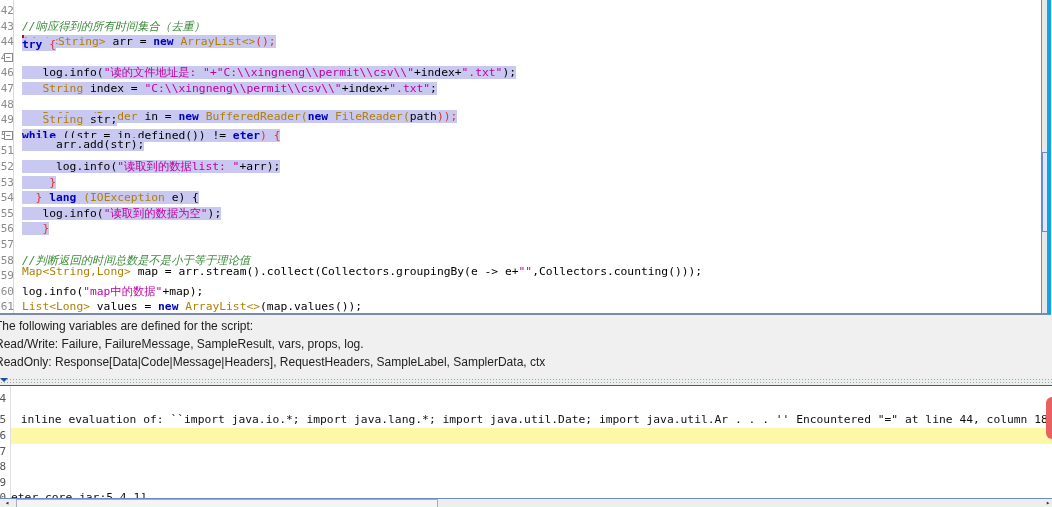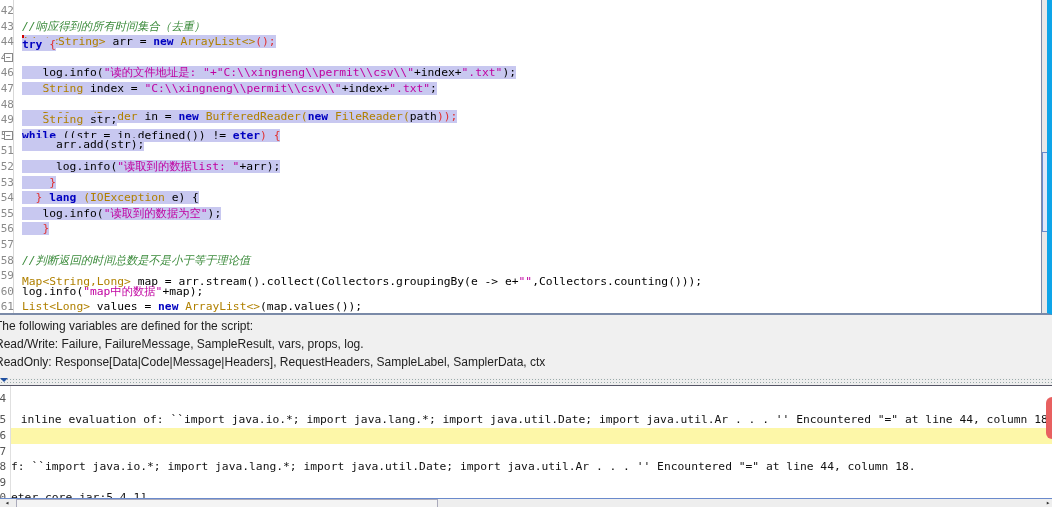--- a/index.html
+++ b/index.html
@@ -1,17 +1,17 @@
 <!DOCTYPE html>
 <html><head>
 <meta charset="utf-8">
 <style>
   html, body { margin:0; padding:0; }
   body { width:1052px; height:507px; overflow:hidden; background:#f0f0f0; position:relative; font-family:"DejaVu Sans Mono", monospace; }
-  .editor { position:absolute; left:0; top:0; width:1047px; height:313px; background:#fff; border-right:6px solid #0ea5e9; border-bottom:2px solid #7a8aa8; overflow:hidden; }
+  .editor { position:absolute; left:0; top:0; width:1047px; height:313px; background:#fff; border-right:4px solid #0ea5e9; border-bottom:2px solid #7a8aa8; overflow:hidden; }
   .gutter { position:absolute; left:-8px; top:0; width:28px; height:100%; background:#fff; }
   .gutter .ln { position:absolute; left:0; width:22px; text-align:right; font-size:11px; color:#8a8a8a; height:15.6px; line-height:15.6px; }
   .gutter-sep { position:absolute; left:21px; top:0; width:1px; height:100%; background:#d8d8d8; }
   .fold { position:absolute; left:12px; width:7px; height:7px; border:1px solid #888; font-size:8px; line-height:7px; text-align:center; color:#555; background:#fff; }
   .code { position:absolute; left:22px; top:0; right:0; }
   .line { position:absolute; left:0; height:15.6px; line-height:15.6px; font-size:11.3px; white-space:pre; color:#000; }
   .sel { background:#c8c8f0; }
   .kw { color:#0000c0; font-weight:bold; }
   .ty { color:#b08000; }
   .str { color:#c000a0; }
@@ -89,21 +89,21 @@
     <div class="line" style="top:174.6px"><span class="sel par">    }</span></div>
 
     <div class="line" style="top:190.2px"><span class="sel"><span class="par">  } </span><span class="kw">lang</span><span class="ty"> (IOException</span><span> e) {</span></span></div>
 
     <div class="line" style="top:205.8px"><span class="sel"><span>   log.info(</span><span class="str">"读取到的数据为空"</span><span>);</span></span></div>
 
     <div class="line" style="top:221.4px"><span class="sel par">   }</span></div>
 
     <div class="line" style="top:252.6px"><span class="cm">//判断返回的时间总数是不是小于等于理论值</span></div>
 
-    <div class="line" style="top:274px"><span class="ty">Map&lt;String,Long&gt;</span><span> map = arr.stream().collect(Collectors.groupingBy(e -&gt; e+</span><span class="str">""</span><span>,Collectors.counting()));</span></div>
+    <div class="line" style="top:264px"><span class="ty">Map&lt;String,Long&gt;</span><span> map = arr.stream().collect(Collectors.groupingBy(e -&gt; e+</span><span class="str">""</span><span>,Collectors.counting()));</span></div>
 
     <div class="line" style="top:283.8px"><span>log.info(</span><span class="str">"map中的数据"</span><span>+map);</span></div>
 
     <div class="line" style="top:299.4px"><span class="ty">List&lt;Long&gt;</span><span> values = </span><span class="kw">new</span><span class="ty"> ArrayList&lt;&gt;</span><span>(map.values());</span></div>
   </div>
 
   <div class="vscroll">
     <div class="thumb"></div>
   </div>
 </div>
@@ -123,21 +123,20 @@
   <div class="ln" style="top:-11px">3</div>
   <div class="ln" style="top:4.6px">4</div>
   <div class="ln" style="top:26px">5</div>
   <div class="ln" style="top:42px">6</div>
   <div class="ln" style="top:58px">7</div>
   <div class="ln" style="top:73px">8</div>
   <div class="ln" style="top:89px">9</div>
   <div class="ln" style="top:104px">0</div>
   <div class="row" style="top:26px;left:14px"> inline evaluation of: ``import java.io.*; import java.lang.*; import java.util.Date; import java.util.Ar . . . '' Encountered "=" at line 44, column 18.</div>
   <div class="row hl" style="top:42px"></div>
-  <div class="row" style="top:73px">f: ``import java.io.*; import java.lang.*; import java.util.Date; import java.util.Ar . . . '' Encountered "=" at line 44, column 18.</div>
   <div class="row" style="top:104px">eter core jar:5.4.1]</div>
 </div>
 
 <div class="badge"></div>
 
 <div class="hscroll">
   <div class="btn" style="left:3px">◂</div>
   <div class="thumb"></div>
   <div class="btn" style="right:0px">▸</div>
 </div>

